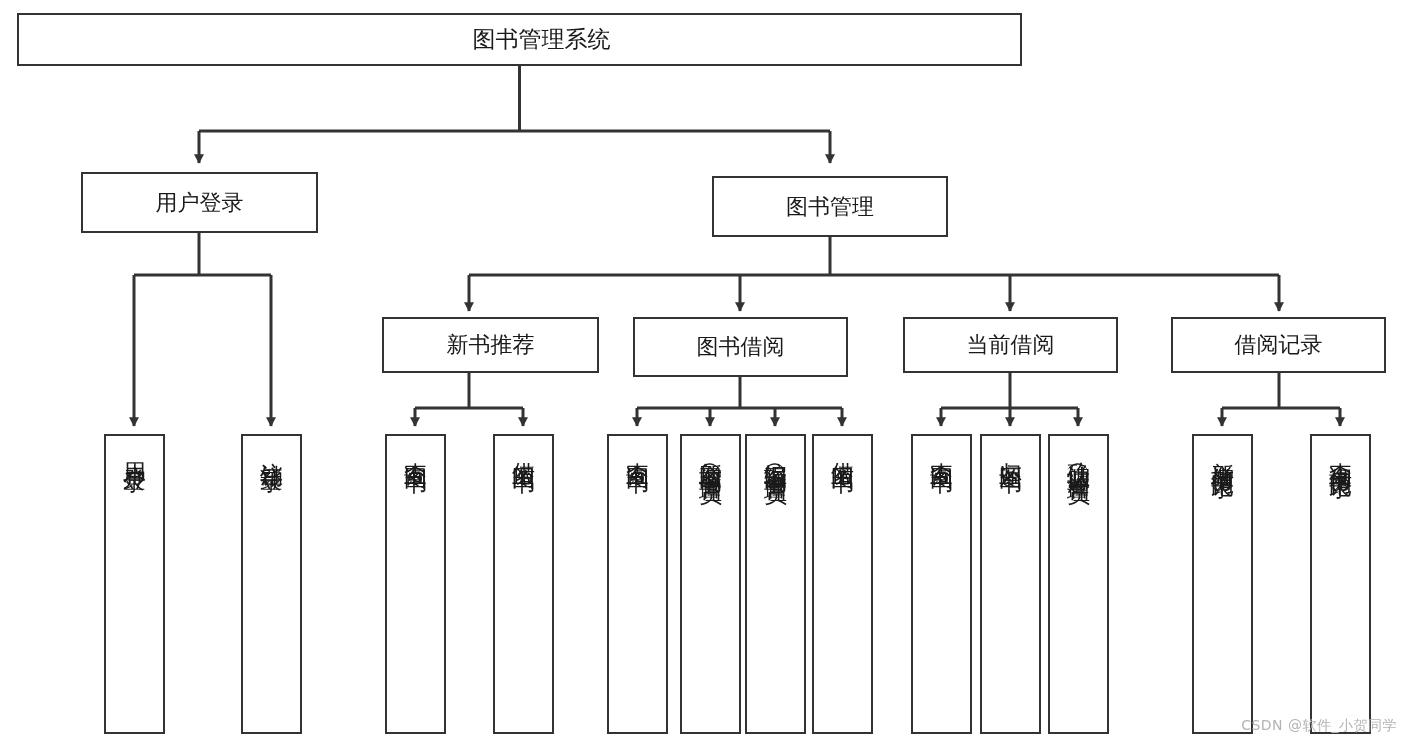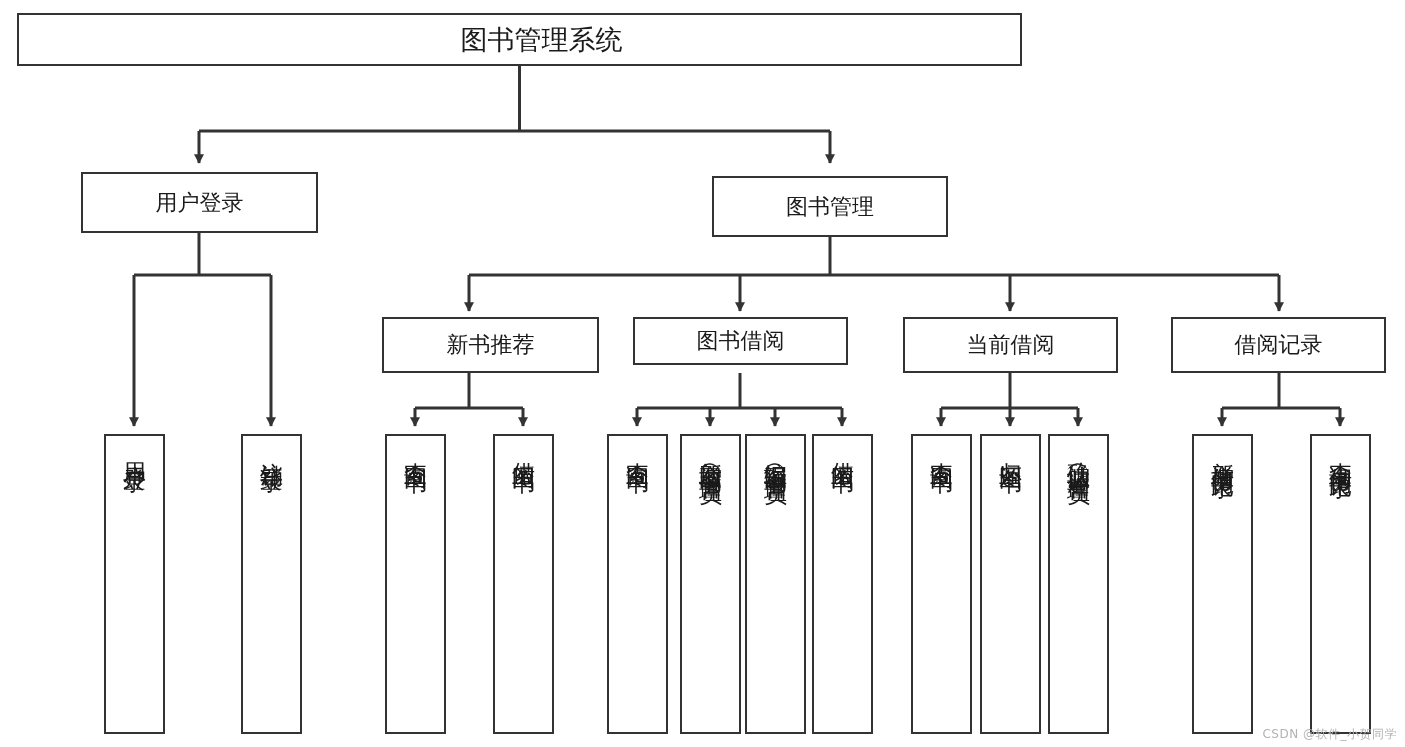--- a/index.html
+++ b/index.html
@@ -40,39 +40,39 @@
   .node-label {
     color: #1a1a1a;
     text-align: center;
     line-height: 1.18;
     white-space: nowrap;
   }
   .node.horiz .node-label {
     font-size: 22px;
   }
   .node.root .node-label {
-    font-size: 27px;
+    font-size: 23px;
     margin-left: 44px;
   }
   .node.vert {
     align-items: flex-start;
     padding-top: 8px;
   }
   .node.vert .node-label {
     writing-mode: vertical-rl;
     text-orientation: upright;
     font-size: 23px;
     letter-spacing: 3px;
     line-height: 1;
   }
   .watermark {
     position: absolute;
     right: 8px;
-    bottom: 4px;
-    font-size: 12px;
+    bottom: 12px;
+    font-size: 14px;
     color: #b3b3b3;
     letter-spacing: 0.5px;
     white-space: nowrap;
     pointer-events: none;
   }
 </style>
 </head>
 <body>
 
 <div id="diagram-root">
@@ -135,21 +135,21 @@
   <div class="node horiz" style="left:81px; top:172px; width:237px; height:61px;">
     <span class="node-label">用户登录</span>
   </div>
   <div class="node horiz" style="left:712px; top:176px; width:236px; height:61px;">
     <span class="node-label">图书管理</span>
   </div>
 
   <div class="node horiz" style="left:361px; top:317px; width:217px; height:56px;margin-left:21px;">
     <span class="node-label">新书推荐</span>
   </div>
-  <div class="node horiz" style="left:633px; top:317px; width:215px; height:48px;">
+  <div class="node horiz" style="left:633px; top:317px; width:215px; height:60px;">
     <span class="node-label">图书借阅</span>
   </div>
   <div class="node horiz" style="left:903px; top:317px; width:215px; height:56px;">
     <span class="node-label">当前借阅</span>
   </div>
   <div class="node horiz" style="left:1171px; top:317px; width:215px; height:56px;">
     <span class="node-label">借阅记录</span>
   </div>
 
   <div class="node vert" style="left:104px; top:434px; width:61px; height:300px;">

